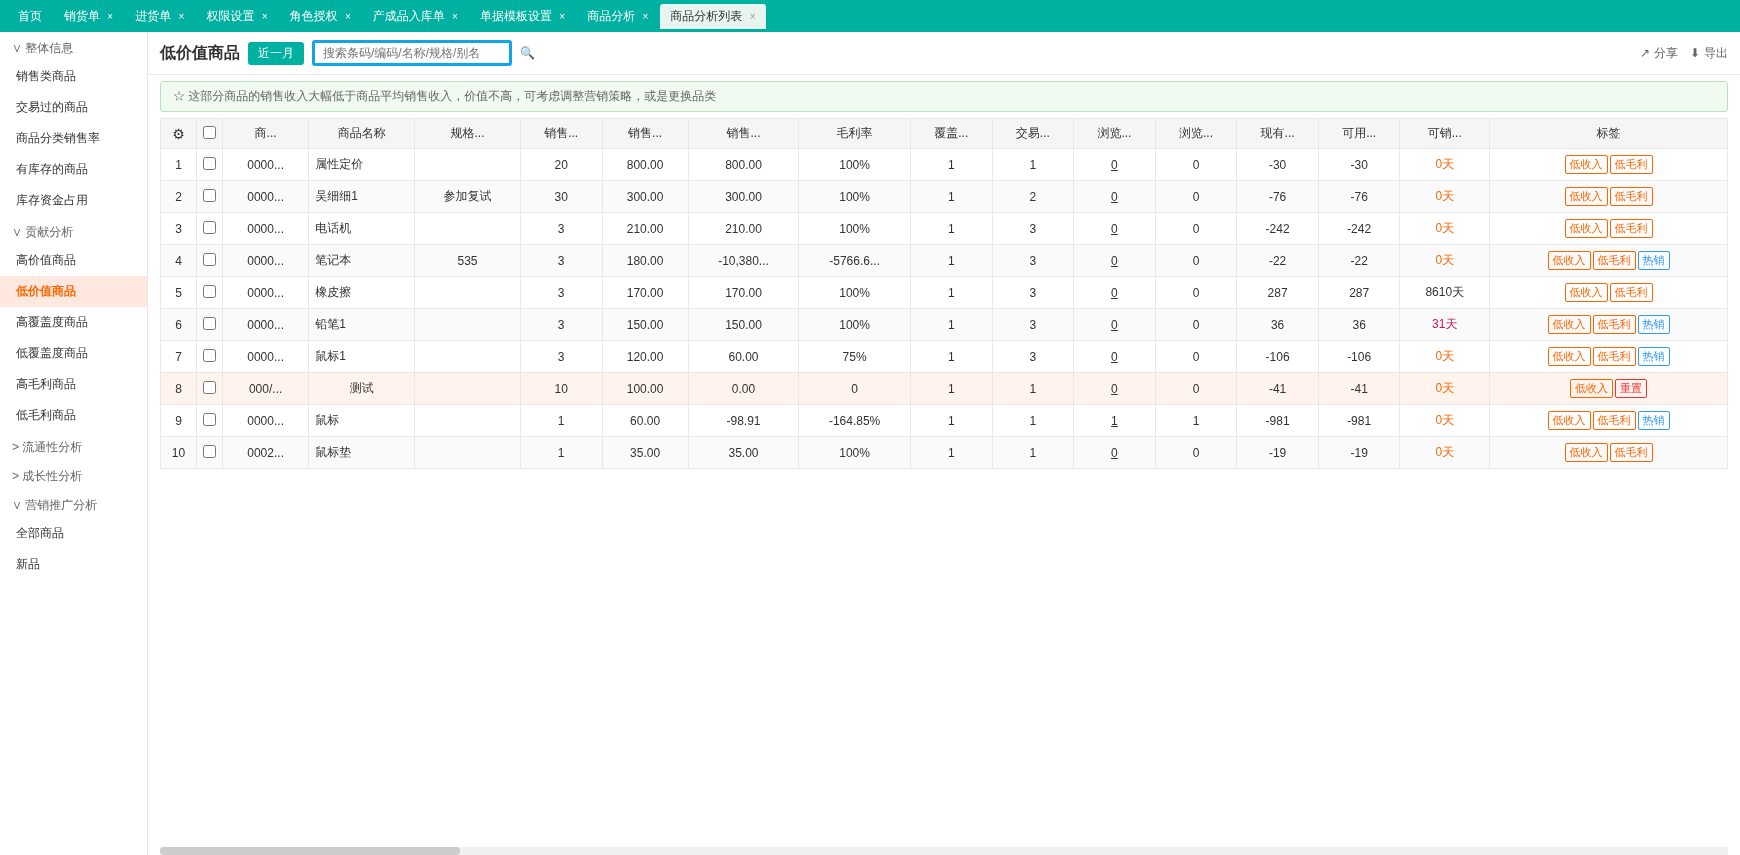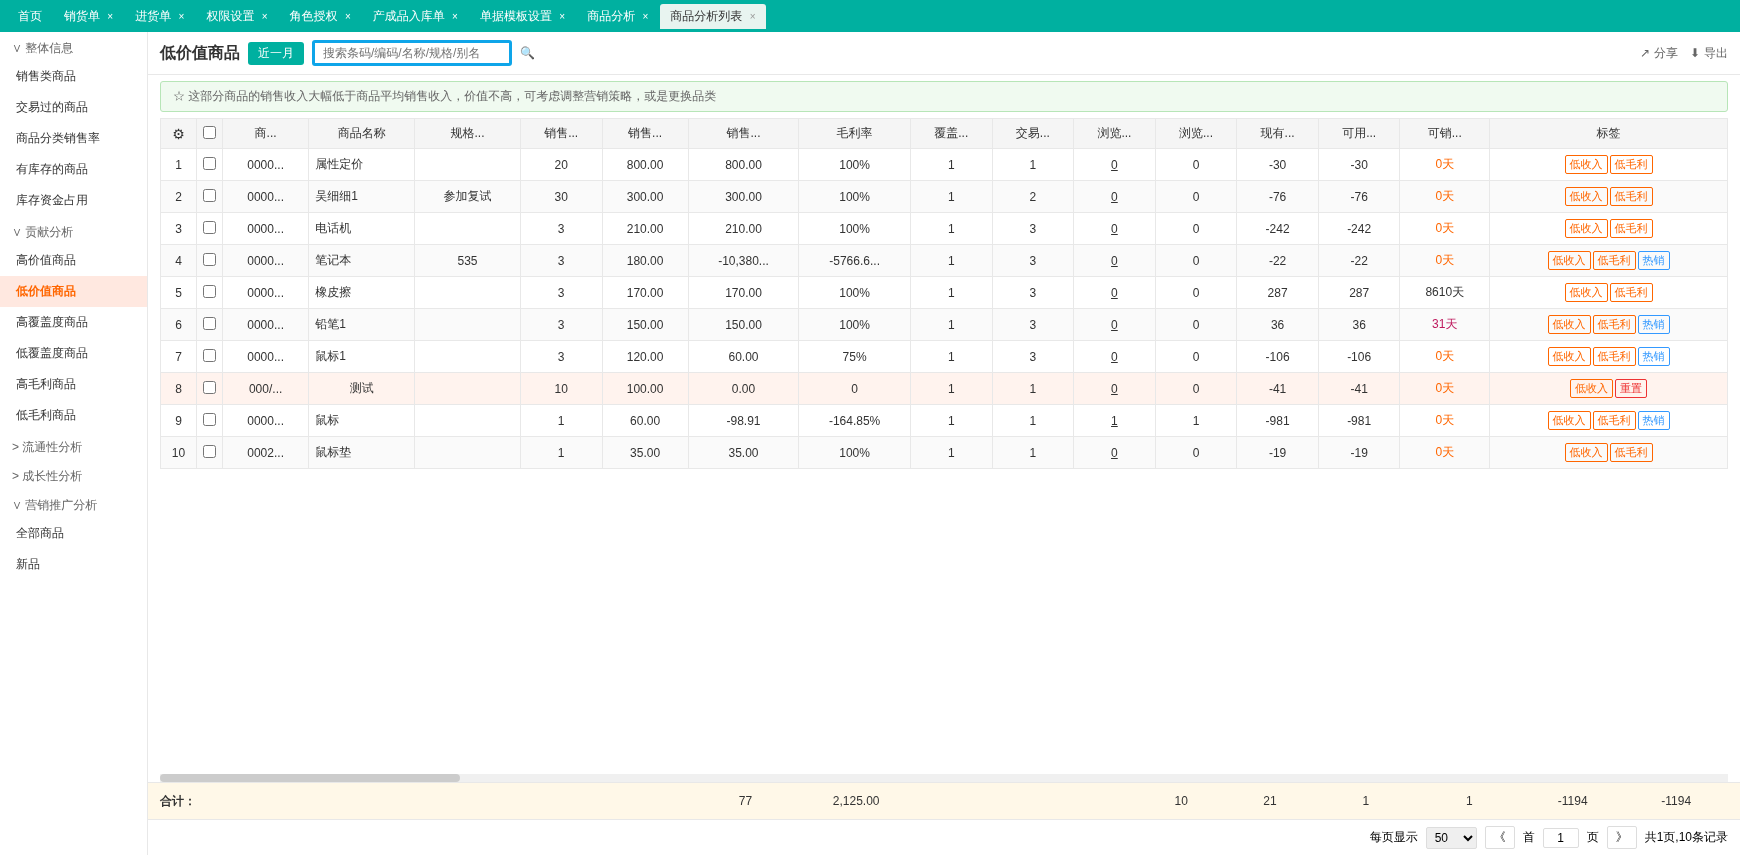--- a/index.html
+++ b/index.html
@@ -447,54 +447,16 @@
     <td><span class="tag tag-orange">低收入</span><span class="tag tag-orange">低毛利</span></td>
   </tr>
           </tbody>
       </table>
     </div>
 
     <div class="scrollbar-area">
       <div class="scrollbar-thumb"></div>
     </div>
 
-    <div class="footer-total">
-      <span class="label">合计：</span>
-      <table style="flex:1; border-collapse:collapse;">
-        <tbody>
-            <tr>
-          <td style="width:36px;border:none;"></td>
-          <td style="width:24px;border:none;"></td>
-          <td style="width:70px;border:none;"></td>
-          <td style="width:90px;border:none;"></td>
-          <td style="width:60px;border:none;"></td>
-          <td style="width:70px;border:none;text-align:center;">77</td>
-          <td style="width:80px;border:none;text-align:center;">2,125.00</td>
-          <td style="width:80px;border:none;"></td>
-          <td style="width:70px;border:none;"></td>
-          <td style="width:60px;border:none;text-align:center;">10</td>
-          <td style="width:60px;border:none;text-align:center;">21</td>
-          <td style="width:70px;border:none;text-align:center;">1</td>
-          <td style="width:70px;border:none;text-align:center;">1</td>
-          <td style="width:70px;border:none;text-align:center;">-1194</td>
-          <td style="width:70px;border:none;text-align:center;">-1194</td>
-        </tr>
-      </tbody>
-        </table>
-    </div>
-
-    <div class="pagination">
-      <span>每页显示</span>
-      <select class="page-size-select">
-        <option>50</option>
-        <option>100</option>
-        <option>200</option>
-      </select>
-      <button class="page-btn">《</button>
-      <span>首</span>
-      <input class="page-input" type="text" value="1" style="">
-      <span>页</span>
-      <button class="page-btn">》</button>
-      <span>共1页,10条记录</span>
-    </div>
+
 
   </div>
 </div>
 
 </body></html>

